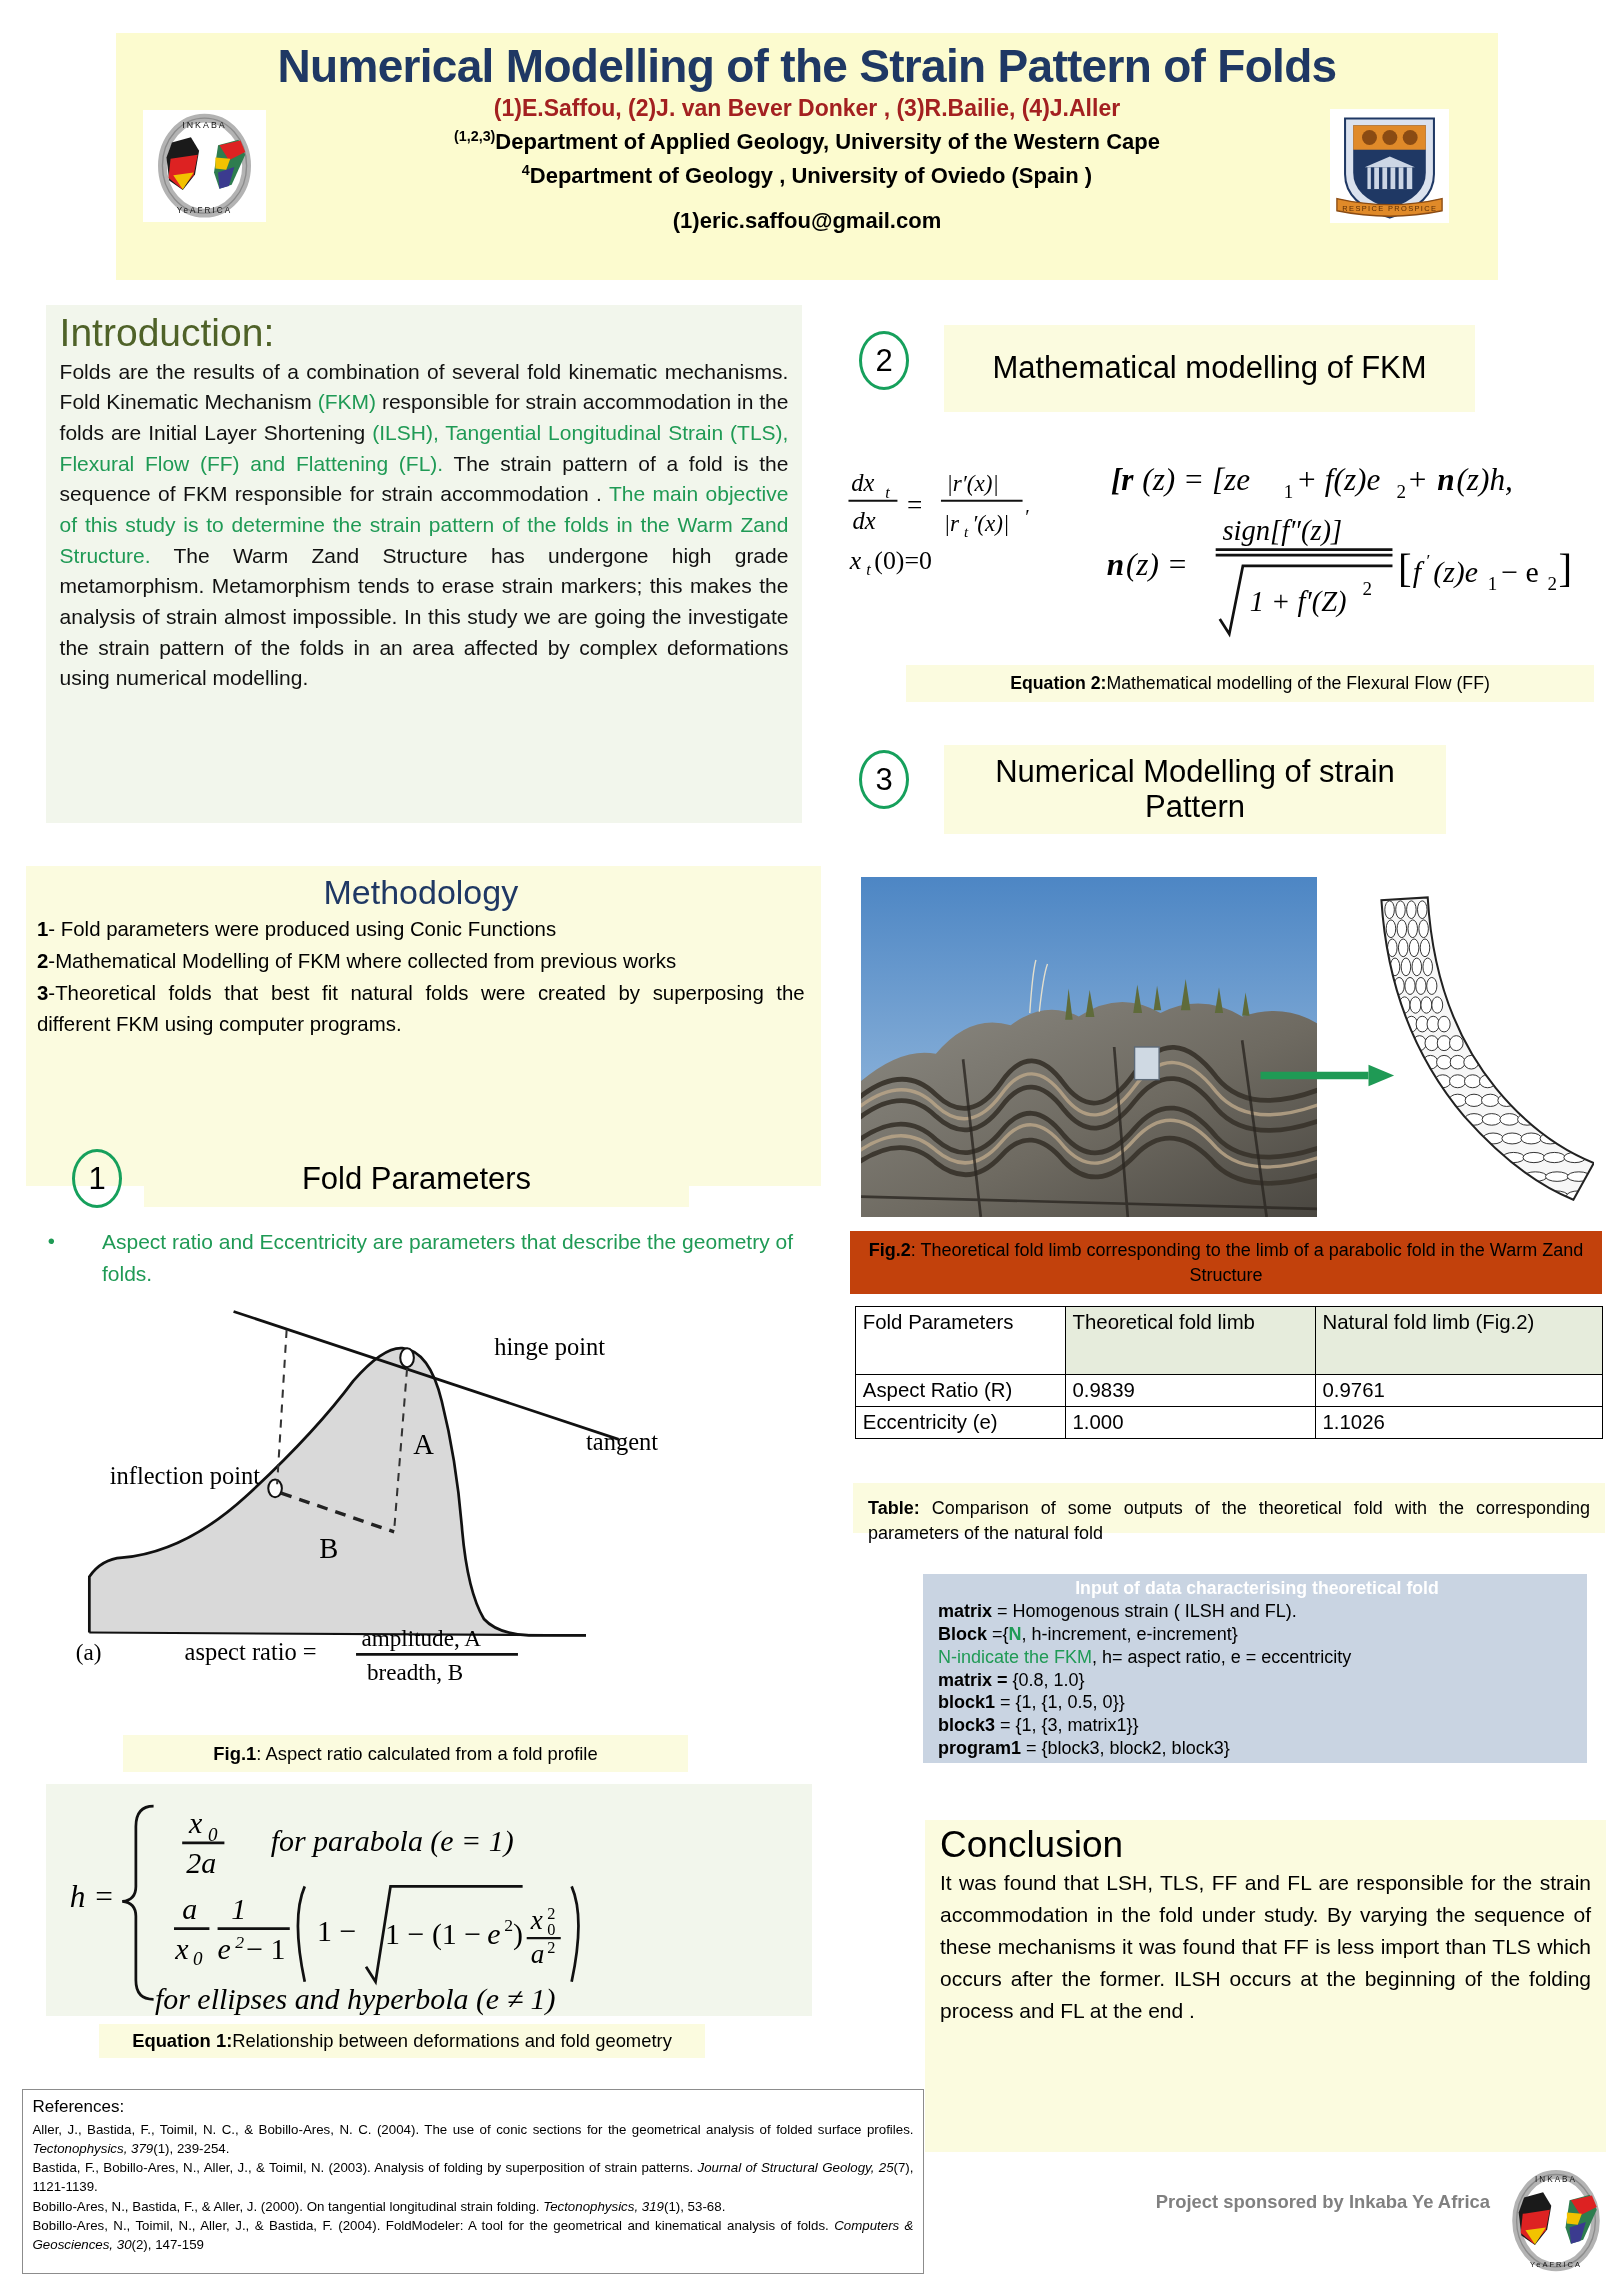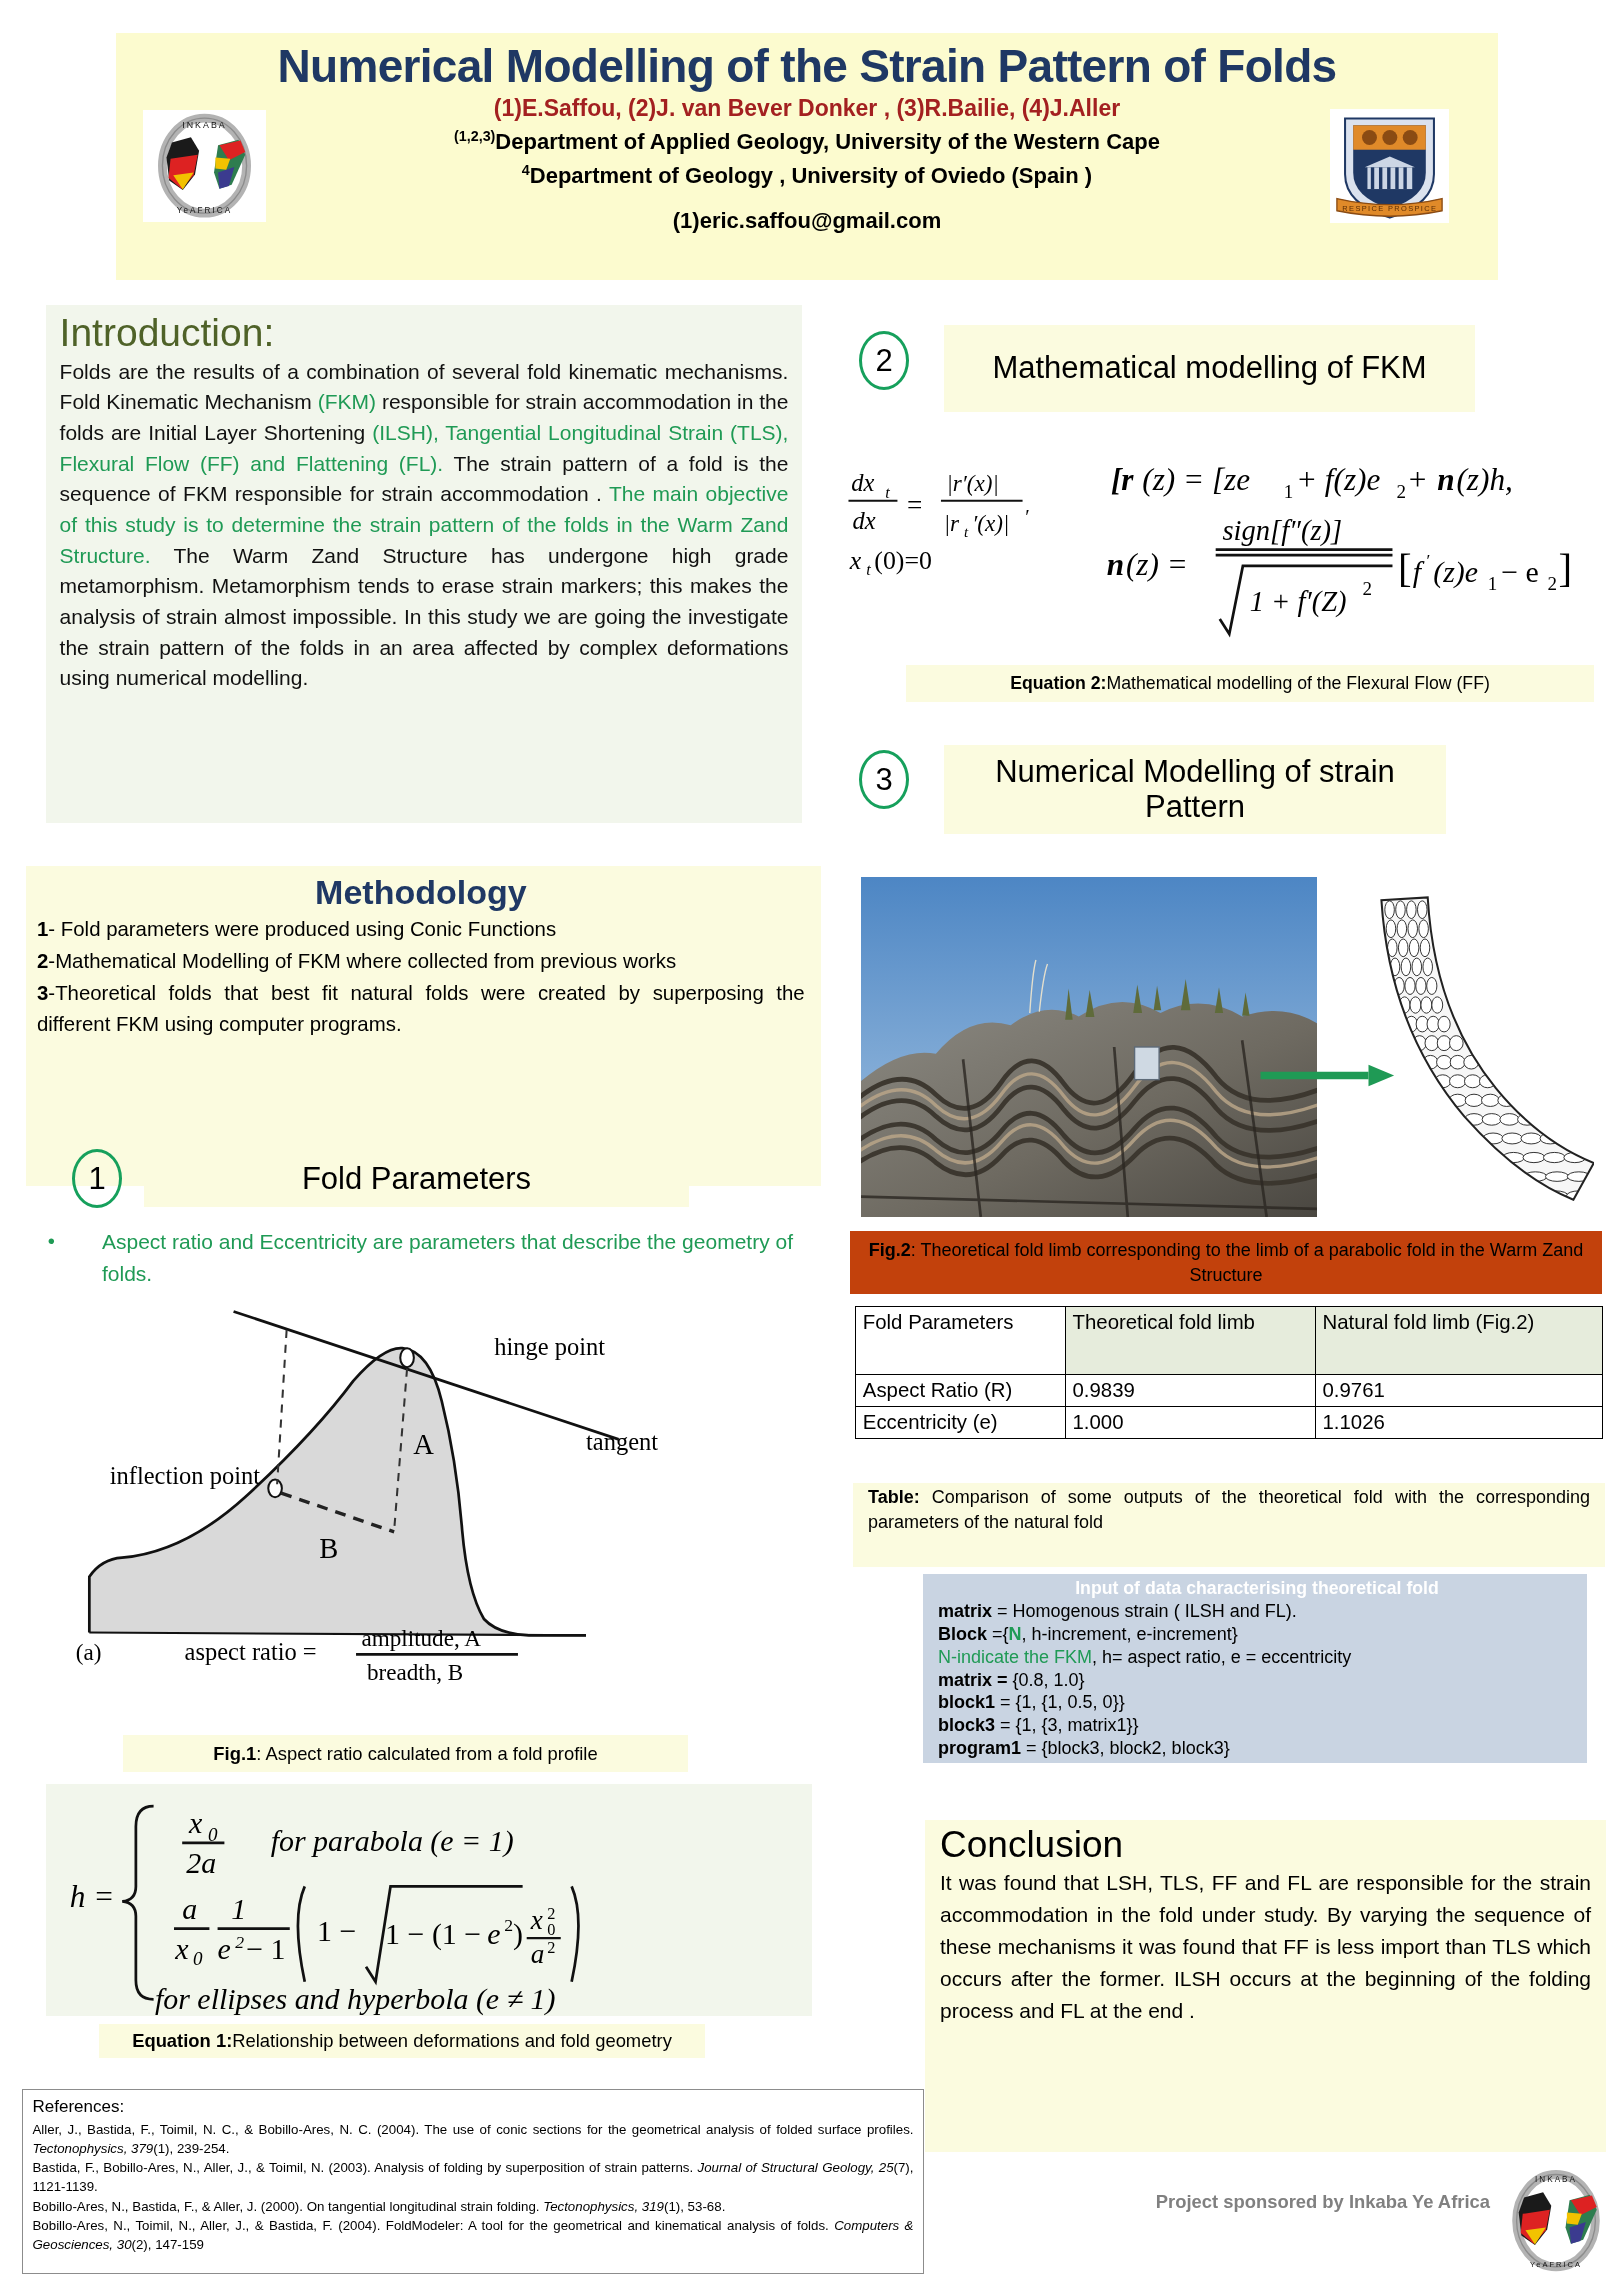--- a/index.html
+++ b/index.html
@@ -52,21 +52,21 @@
     color:#111;
   }
   .hl{ color:#1f9a55; }
 
   #methodology-panel{
     position:absolute; left:26px; top:866px; width:795px; height:320px;
     background:#fbfbdf; padding:6.8px 16.3px 0 11px;
   }
   #methodology-heading{
     margin:0 0 2.7px 0; text-align:center;
-    font-size:34px; font-weight:bold; color:#1f3864;
+    font-size:34px; font-weight:normal; color:#1f3864;
   }
   #methodology-body{ font-size:20.4px; line-height:1.5; }
   #methodology-body p{ margin:0 0 1.4px 0; text-align:justify; }
   #methodology-body b{ font-weight:bold; }
 
   
   .num-circle{
     position:absolute; width:50px; height:59px; border:3.4px solid #16a05c;
     border-radius:50%; color:#000; font-size:31px;
     display:flex; align-items:center; justify-content:center;
@@ -157,23 +157,23 @@
     border-collapse:collapse; font-size:20.4px;
   }
   #results-table td{
     border:1.4px solid #000; padding:4.1px 6.8px; vertical-align:top;
   }
   #results-table tr:first-child td:nth-child(2),
   #results-table tr:first-child td:nth-child(3){ background:#e6ecdc; }
   #results-table tr:first-child td{ height:68px; }
 
   #table-caption{
-    position:absolute; left:853px; top:1483px; width:752px; height:84px;
+    position:absolute; left:853px; top:1483px; width:752px; height:50px;
     background:#fbfbdf; font-size:18px; line-height:1.4;
-    padding:2px 15px; text-align:justify;
+    padding:13px 15px; text-align:justify;
   }
   #table-caption b{ font-weight:bold; }
 
   #input-data-box{
     position:absolute; left:923px; top:1574px; width:664px; height:189px;
     background:#c9d4e2; padding:4.1px 11px 0 15px;
   }
   #input-data-title{
     text-align:center; color:#ffffff; font-size:17.7px; font-weight:bold;
     margin:0 0 1.4px 0;

